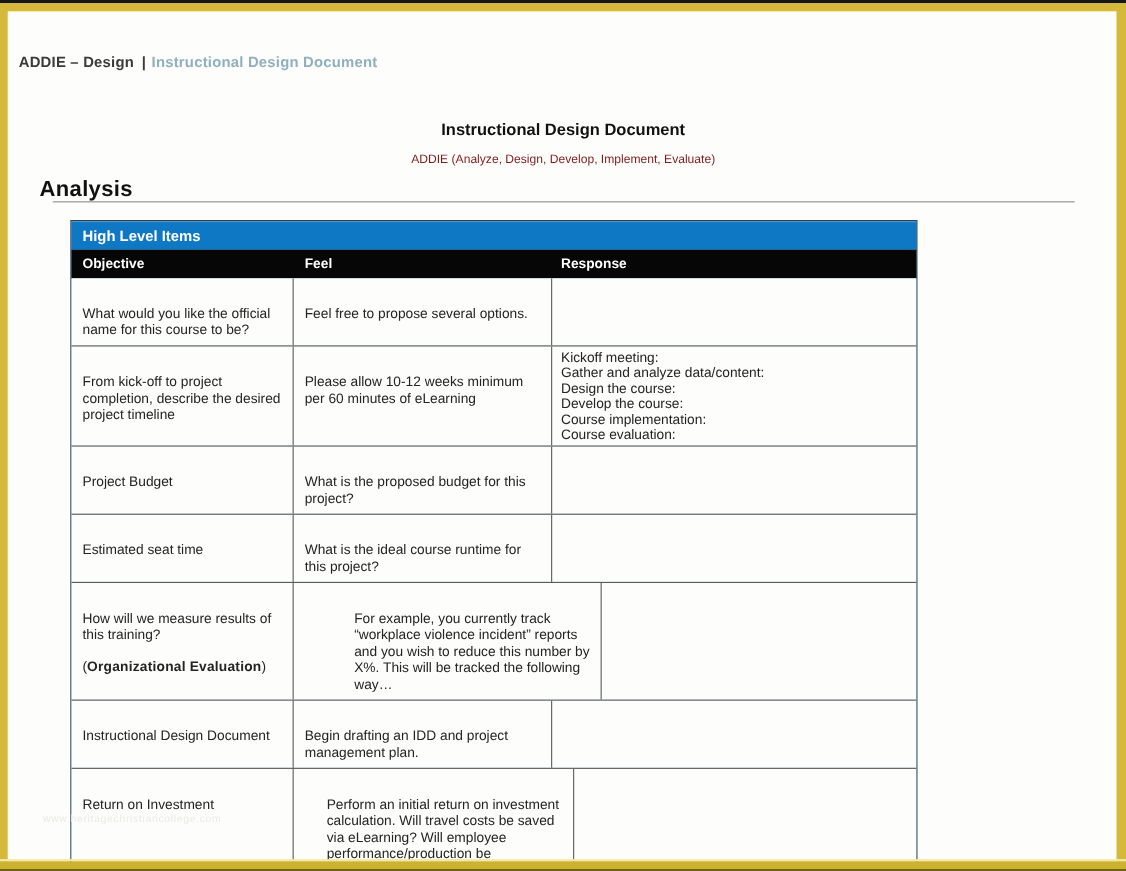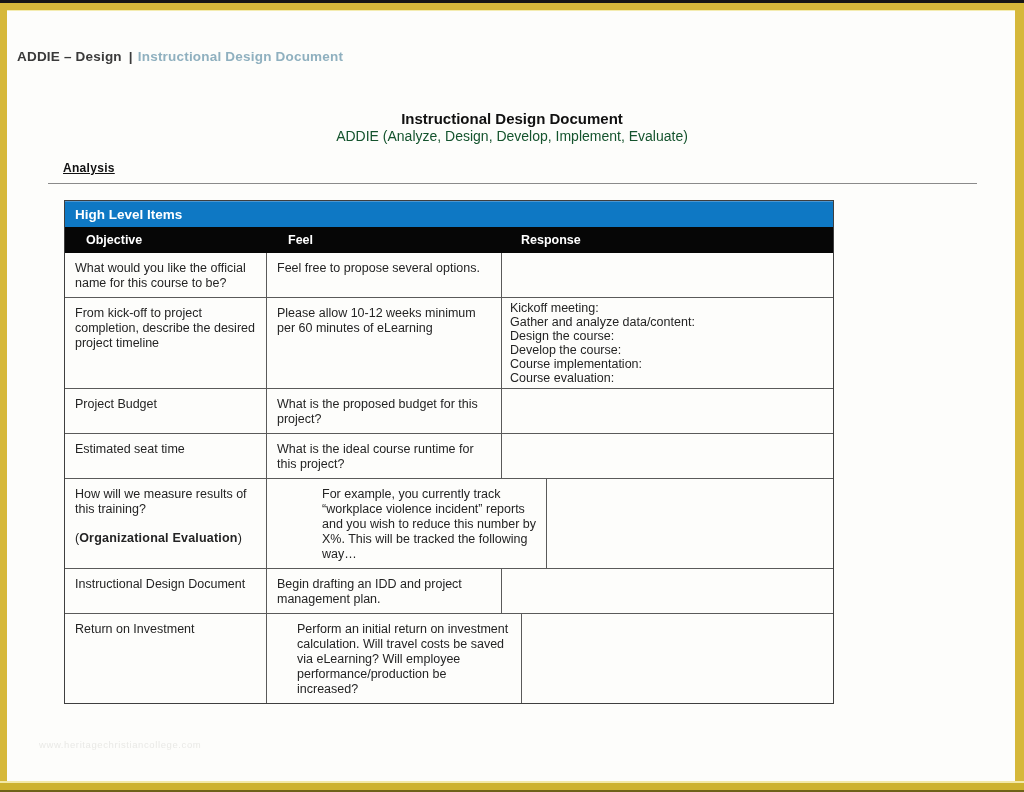--- a/index.html
+++ b/index.html
@@ -25,51 +25,50 @@
     position:absolute;left:17px;top:49px;font-size:13.5px;white-space:nowrap;
     letter-spacing:.2px;
   }
   .doc-header .brand-bold{font-weight:bold;color:#3a3a3a;}
   .doc-header .brand-sep{color:#3a3a3a;font-weight:bold;margin:0 5px 0 7px;}
   .doc-header .brand-light{color:var(--header-light-blue,#8FB0BF);font-weight:bold;}
 
   
   .title-block{position:absolute;left:0;right:0;top:110px;text-align:center;}
   .title-main{font-size:15px;font-weight:bold;color:#111;}
-  .title-sub{font-size:14px;color:#14532d;margin-top:1px;}
+  .title-sub{font-size:11px;color:#7f1d1d;margin-top:12px;}
 
   
   .section-heading{
-    position:absolute;left:63px;top:161px;font-size:12px;font-weight:bold;color:#111;
+    position:absolute;left:36px;top:161px;font-size:20px;font-weight:bold;color:#111;
     letter-spacing:.3px;
-    text-decoration:underline;
   }
   .section-rule{position:absolute;left:48px;width:929px;top:183px;height:1px;background:#8a8a8a;}
 
   
   .hl-table{
     position:absolute;left:64px;top:200px;width:770px;
     border:1px solid #3f3f3f;box-sizing:border-box;background:#7dd3fc;
   }
   .t-title{
     height:26px;background:var(--table-blue,#0E78C4);color:#fff;
     font-size:13.5px;font-weight:bold;line-height:26px;padding-left:10px;
     box-sizing:border-box;border-top:1px solid #4a96d2;
   }
   .t-cols{
     height:26px;background:var(--table-black,#060606);color:#fff;display:flex;
     font-size:12.5px;font-weight:bold;box-sizing:border-box;
   }
   .t-cols .hcell{box-sizing:border-box;padding:6px 0 0 10px;}
-  .hcell.c1{width:202px;margin-left:11px;}
+  .hcell.c1{width:202px;}
   .hcell.c2{width:235px;}
   .hcell.c3{flex:1;padding-left:8px;}
   .trow{display:flex;border-top:1px solid #5a5a5a;box-sizing:border-box;background:#FDFDFB;}
   .trow:first-child{border-top:none;}
-  .cell{box-sizing:border-box;font-size:12.5px;line-height:15px;padding:8px 10px 6px 10px;color:#242424;}
+  .cell{box-sizing:border-box;font-size:12.5px;line-height:15px;padding:25px 10px 6px 10px;color:#242424;}
   .cell.obj{width:202px;border-right:1px solid #5a5a5a;}
   .cell.notes{width:235px;border-right:1px solid #5a5a5a;}
   .cell.resp{flex:1;padding:3px 8px 3px 8px;line-height:14px;}
   .cell .paren-line{margin-top:14px;}
   .cell .paren-line b{letter-spacing:.2px;}
 
   
   .watermark{
     position:absolute;left:39px;top:739px;font-size:9.5px;color:#E9E9E6;
     letter-spacing:.6px;

